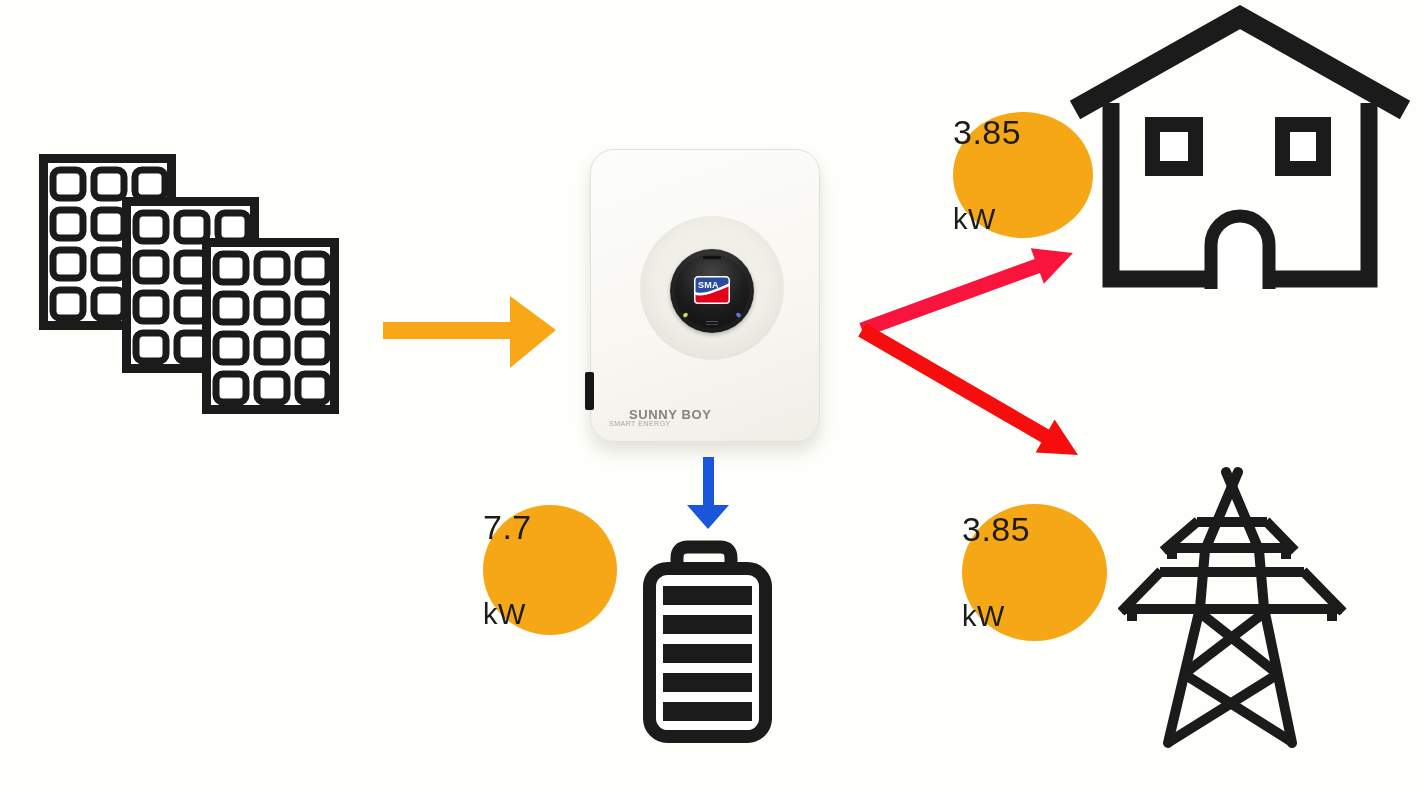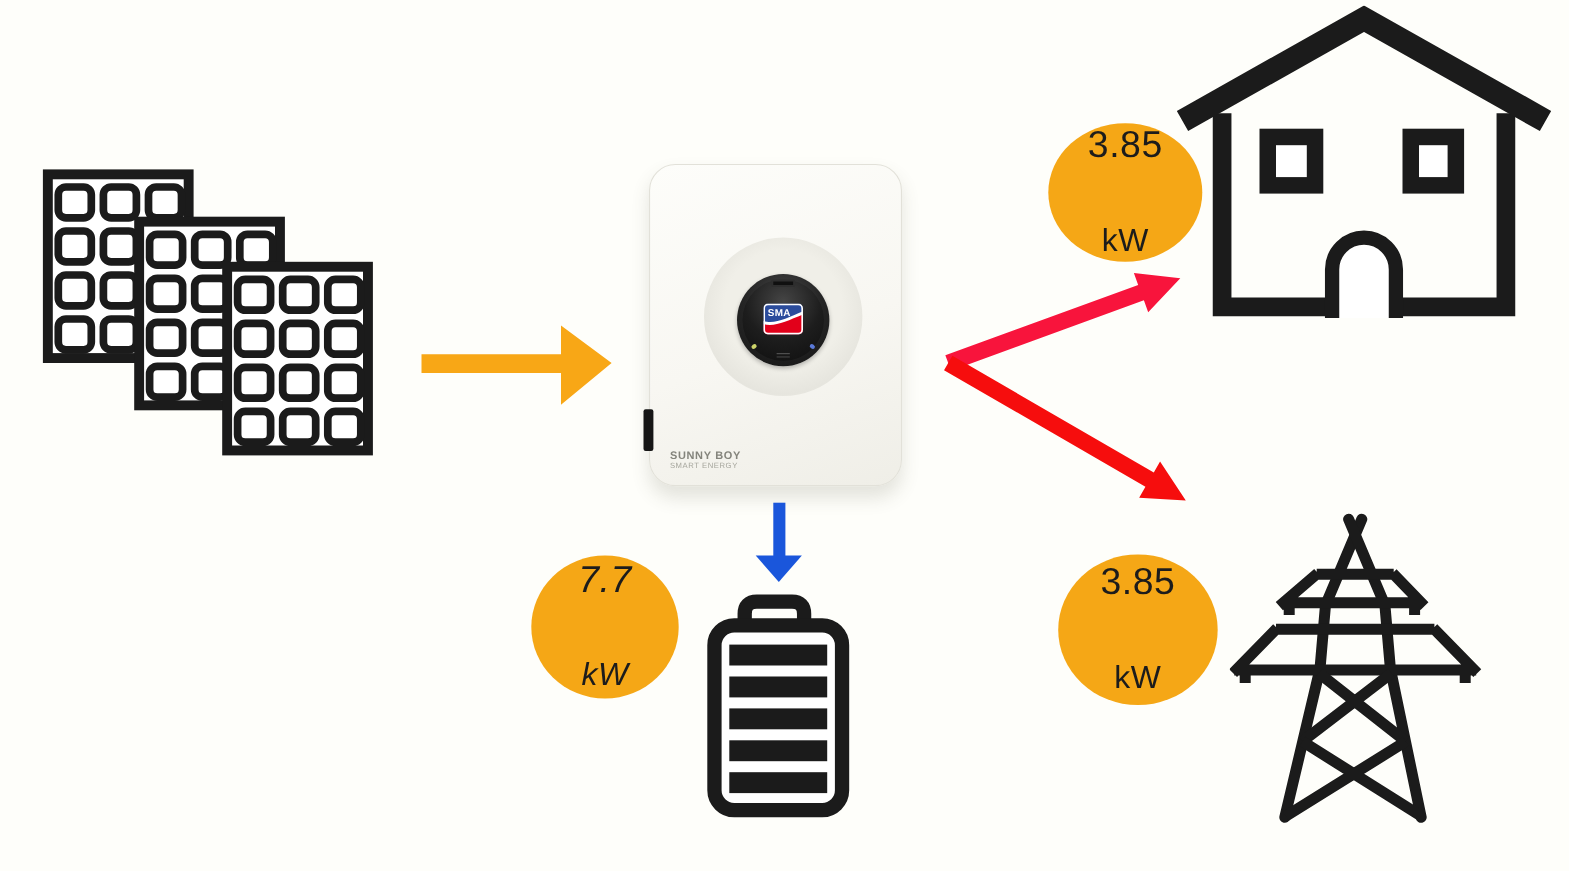--- a/index.html
+++ b/index.html
@@ -18,26 +18,26 @@
   .fill-none{fill:none;}
   .fill-black{fill:var(--icon-black); stroke:none;}
   .fill-orange{fill:var(--arrow-orange);}
   .fill-red-house{fill:var(--arrow-red-house);}
   .fill-red-grid{fill:var(--arrow-red-grid);}
   .fill-blue{fill:var(--arrow-blue);}
 
   
   .badge{
     background:var(--accent-orange); border-radius:50%;
-    display:flex; flex-direction:column; align-items:center; justify-content:center;
+    display:flex; flex-direction:column; align-items:flex-start; justify-content:center;
     color:var(--badge-text); text-align:center; letter-spacing:.5px;gap:47px;
   }
   .badge .val{font-size:34px; line-height:40px;}
   .badge .unit{font-size:29px; line-height:40px;}
-  .badge-battery{left:483px; top:505px; width:134px; height:130px;font-style:italic;}
+  .badge-battery{left:483px; top:505px; width:134px; height:130px;}
   .badge-house{left:953px; top:112px; width:140px; height:126px;}
   .badge-grid{left:962px; top:504px; width:145px; height:137px;}
 
   
   .inverter{
     left:590px; top:149px; width:230px; height:293px; border-radius:24px;
     background:linear-gradient(160deg,#fdfdfa 0%, #f8f7f2 55%, #efeee7 100%);
     border:1px solid #e2e1d9;
     box-shadow:0 10px 16px rgba(90,90,70,.16);
   }
@@ -51,21 +51,21 @@
     box-shadow:inset 0 0 0 5px rgba(255,255,255,0.04), 0 2px 4px rgba(0,0,0,.25);
   }
   .dial-notch{left:31px; top:5px; width:22px; height:7px; border:2px solid #2e2e2e; background:#101010; border-radius:2px;}
   .sma-logo{left:24px; top:27px;}
   .led{width:5px; height:4px; border-radius:50%;}
   .led-left{left:13px; top:64px; background:#cdd46a; transform:rotate(-35deg);}
   .led-right{left:66px; top:64px; background:#5a79d8; transform:rotate(35deg);}
   .dial-glyphs{left:36px; top:72px; width:12px; height:4px; border-top:1px solid #555; border-bottom:1px solid #444;}
   .side-tab{left:-6px; top:222px; width:9px; height:38px; background:#161616; border-radius:2px;}
   .inv-label{left:18px; top:260px; line-height:9px;}
-  .inv-label .l1{font-size:10px; font-weight:bold; color:#84847c; letter-spacing:.6px;}
+  .inv-label .l1{font-size:13px; font-weight:bold; color:#84847c; letter-spacing:.6px;margin-left:20px;}
   .inv-label .l2{font-size:7px; color:#a5a59c; letter-spacing:.5px;}
   .sma-text{font-size:9px; font-weight:bold; fill:#ffffff; letter-spacing:.3px;}
 </style>
 </head>
 <body>
 
 <div class="canvas">
 
   <svg class="abs stroke-black fill-white" style="left:33px; top:146px;" width="312" height="276" viewBox="0 0 312 276">
     <defs>

